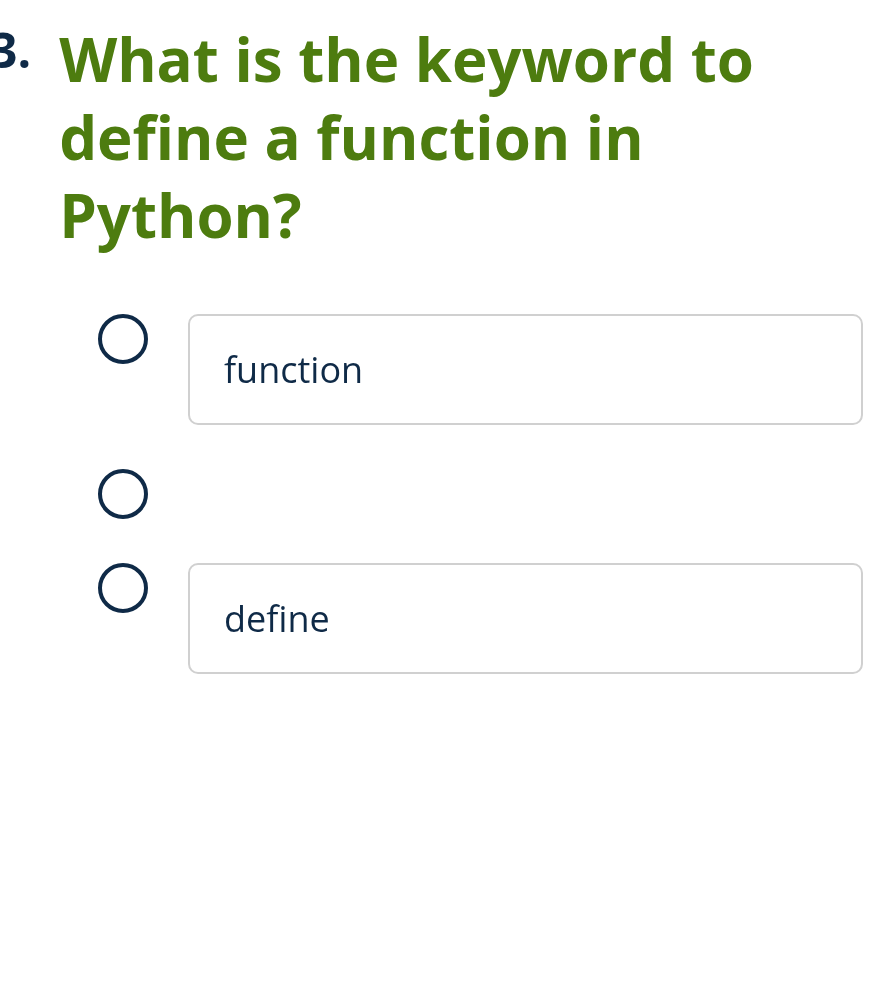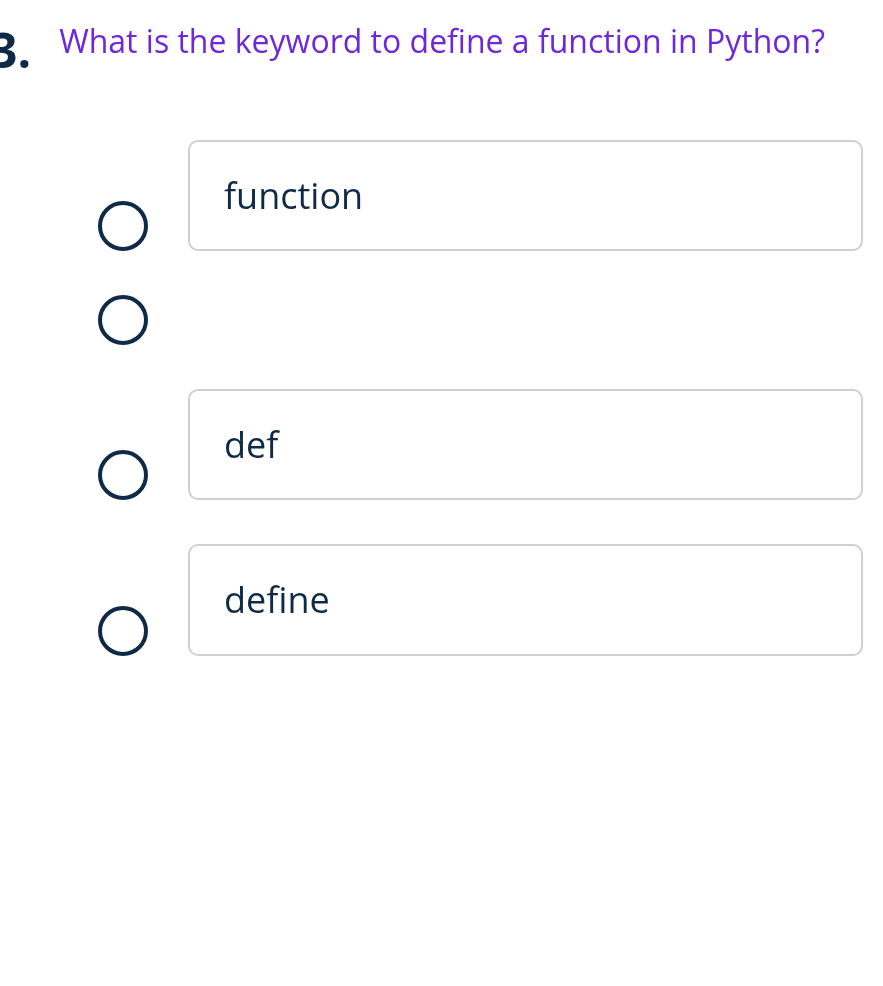--- a/index.html
+++ b/index.html
@@ -26,34 +26,34 @@
     }
     .question-number {
       font-size: 48px;
       font-weight: 700;
       color: #0f2a47;
       margin-left: -10px;
       flex-shrink: 0;
       line-height: 1.25;
     }
     .question-text {
-      font-size: 32px;
-      font-weight: 400;
-      color: #6d28d9;
+      font-size: 60px;
+      font-weight: 700;
+      color: #4d7c0f;
       line-height: 1.3;
     }
     .options-container {
       display: flex;
       flex-direction: column;
       gap: 44px;
       padding-left: 98px;
     }
     .option-row {
       display: flex;
-      align-items: flex-end;
+      align-items: flex-start;
       gap: 40px;
     }
     .radio-button {
       width: 50px;
       height: 50px;
       border: 4px solid #0f2a47;
       border-radius: 50%;
       background: #ffffff;
       flex-shrink: 0;
       cursor: pointer;
@@ -85,23 +85,17 @@
       <div class="option-box">
         <span>function</span>
       </div>
     </div>
     <div class="option-row">
       <div class="radio-button"></div>
     </div>
     <div class="option-row">
       <div class="radio-button"></div>
       <div class="option-box">
-        <span>def</span>
-      </div>
-    </div>
-    <div class="option-row">
-      <div class="radio-button"></div>
-      <div class="option-box">
         <span>define</span>
       </div>
     </div>
   </div>
 </div>
 
 </body></html>

